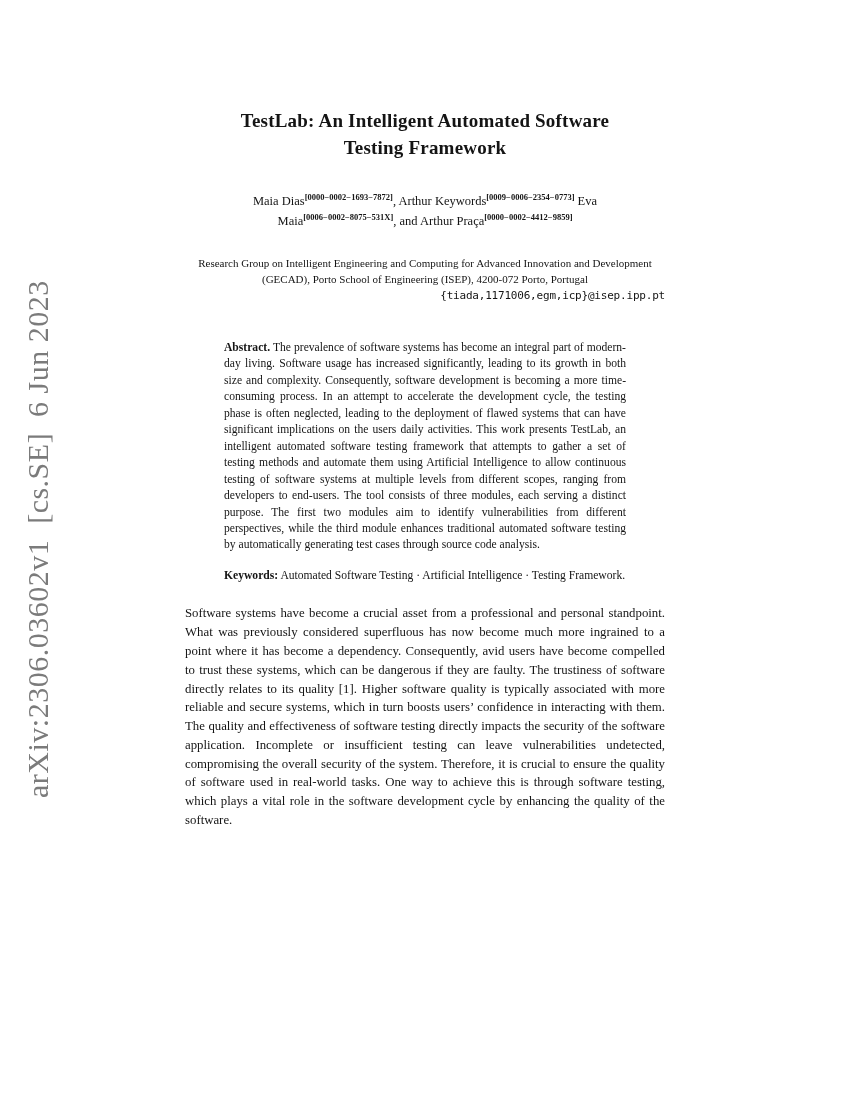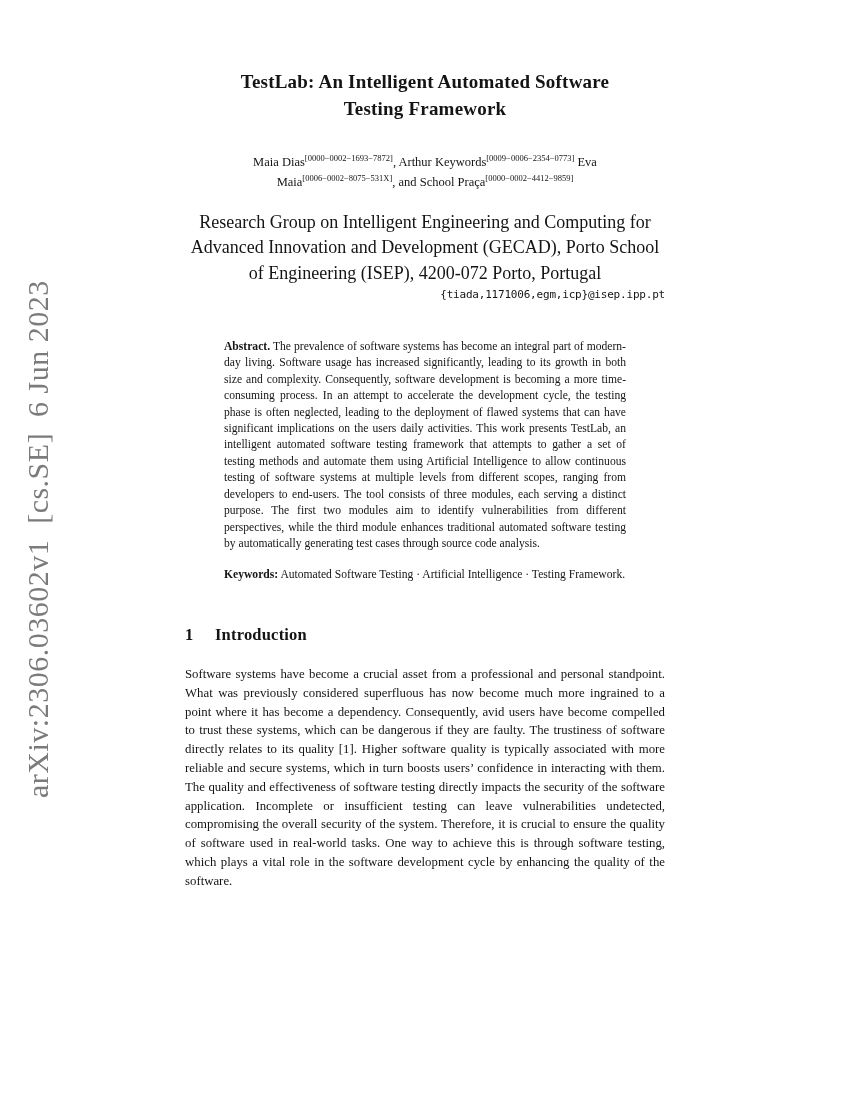--- a/index.html
+++ b/index.html
@@ -28,44 +28,45 @@
     transform: rotate(-90deg);
     transform-origin: center center;
     color: #7b7b7b;
     font-size: 30px;
     white-space: pre;
     letter-spacing: 0.5px;
   }
   .content {
     width: 480px;
     margin: 0 auto;
-    padding-top: 69px;
+    padding-top: 108px;
   }
   .title {
     margin: 0;
     font-size: 19px;
     font-weight: bold;
     text-align: center;
     line-height: 1.4;
     letter-spacing: 0.2px;
   }
   .authors {
     margin: 30px 18px 0 18px;
     text-align: center;
     font-size: 12.5px;
     line-height: 1.6;
   }
   .authors sup {
     font-size: 8.5px;
     line-height: 0;
+    font-weight: bold;
   }
   .affiliation {
-    margin: 18px 0 0 0;
+    margin: 25px 0 0 0;
     text-align: center;
-    font-size: 18px;
+    font-size: 11px;
     line-height: 1.4;
   }
   .email {
     margin: 2px 0 0 0;
     text-align: right;
     font-family: "DejaVu Sans Mono", "Liberation Mono", monospace;
     font-size: 11px;
     letter-spacing: -0.2px;
   }
   .abstract {
@@ -106,28 +107,27 @@
 <body>
 
 <div class="page">
 
   <div class="arxiv-stamp">arXiv:2306.03602v1  [cs.SE]  6 Jun 2023</div>
 
   <div class="content">
 
     <h1 class="title"><span>TestLab: An Intelligent Automated Software</span><br><span>Testing Framework</span></h1>
 
-    <p class="authors"><span>Maia Dias</span><sup>[0000−0002−1693−7872]</sup><span>, </span><span>Arthur Keywords</span><sup>[0009−0006−2354−0773]</sup><span> </span> <span>Eva Maia</span><sup>[0006−0002−8075−531X]</sup><span>, and </span><span>School Praça</span><sup>[0000−0002−4412−9859]</sup></p>
+    <p class="authors"><span>Maia Dias</span><sup>[0000−0002−1693−7872]</sup><span>, </span><span>Arthur Keywords</span><sup>[0009−0006−2354−0773]</sup><span> </span> <span>Eva Maia</span><sup>[0006−0002−8075−531X]</sup><span>, and </span><span>Arthur Praça</span><sup>[0000−0002−4412−9859]</sup></p>
 
     <p class="affiliation">Research Group on Intelligent Engineering and Computing for Advanced Innovation and Development (GECAD), Porto School of Engineering (ISEP), 4200-072 Porto, Portugal</p>
 
     <p class="email">{tiada,1171006,egm,icp}@isep.ipp.pt</p>
 
     <p class="abstract"><b class="runin">Abstract.</b> <span>The prevalence of software systems has become an integral part of modern-day living. Software usage has increased significantly, leading to its growth in both size and complexity. Consequently, software development is becoming a more time-consuming process. In an attempt to accelerate the development cycle, the testing phase is often neglected, leading to the deployment of flawed systems that can have significant implications on the users daily activities. This work presents TestLab, an intelligent automated software testing framework that attempts to gather a set of testing methods and automate them using Artificial Intelligence to allow continuous testing of software systems at multiple levels from different scopes, ranging from developers to end-users. The tool consists of three modules, each serving a distinct purpose. The first two modules aim to identify vulnerabilities from different perspectives, while the third module enhances traditional automated software testing by automatically generating test cases through source code analysis.</span></p>
 
     <p class="keywords"><b class="runin">Keywords:</b> <span>Automated Software Testing · Artificial Intelligence · Testing Framework.</span></p>
 
-    <h2 class="section-heading"><span class="secnum">1</span><span>Introduction</span></h2>
 
     <p class="body-par">Software systems have become a crucial asset from a professional and personal standpoint. What was previously considered superfluous has now become much more ingrained to a point where it has become a dependency. Consequently, avid users have become compelled to trust these systems, which can be dangerous if they are faulty. The trustiness of software directly relates to its quality [1]. Higher software quality is typically associated with more reliable and secure systems, which in turn boosts users’ confidence in interacting with them. The quality and effectiveness of software testing directly impacts the security of the software application. Incomplete or insufficient testing can leave vulnerabilities undetected, compromising the overall security of the system. Therefore, it is crucial to ensure the quality of software used in real-world tasks. One way to achieve this is through software testing, which plays a vital role in the software development cycle by enhancing the quality of the software.</p>
 
   </div>
 </div>
 
 </body></html>

